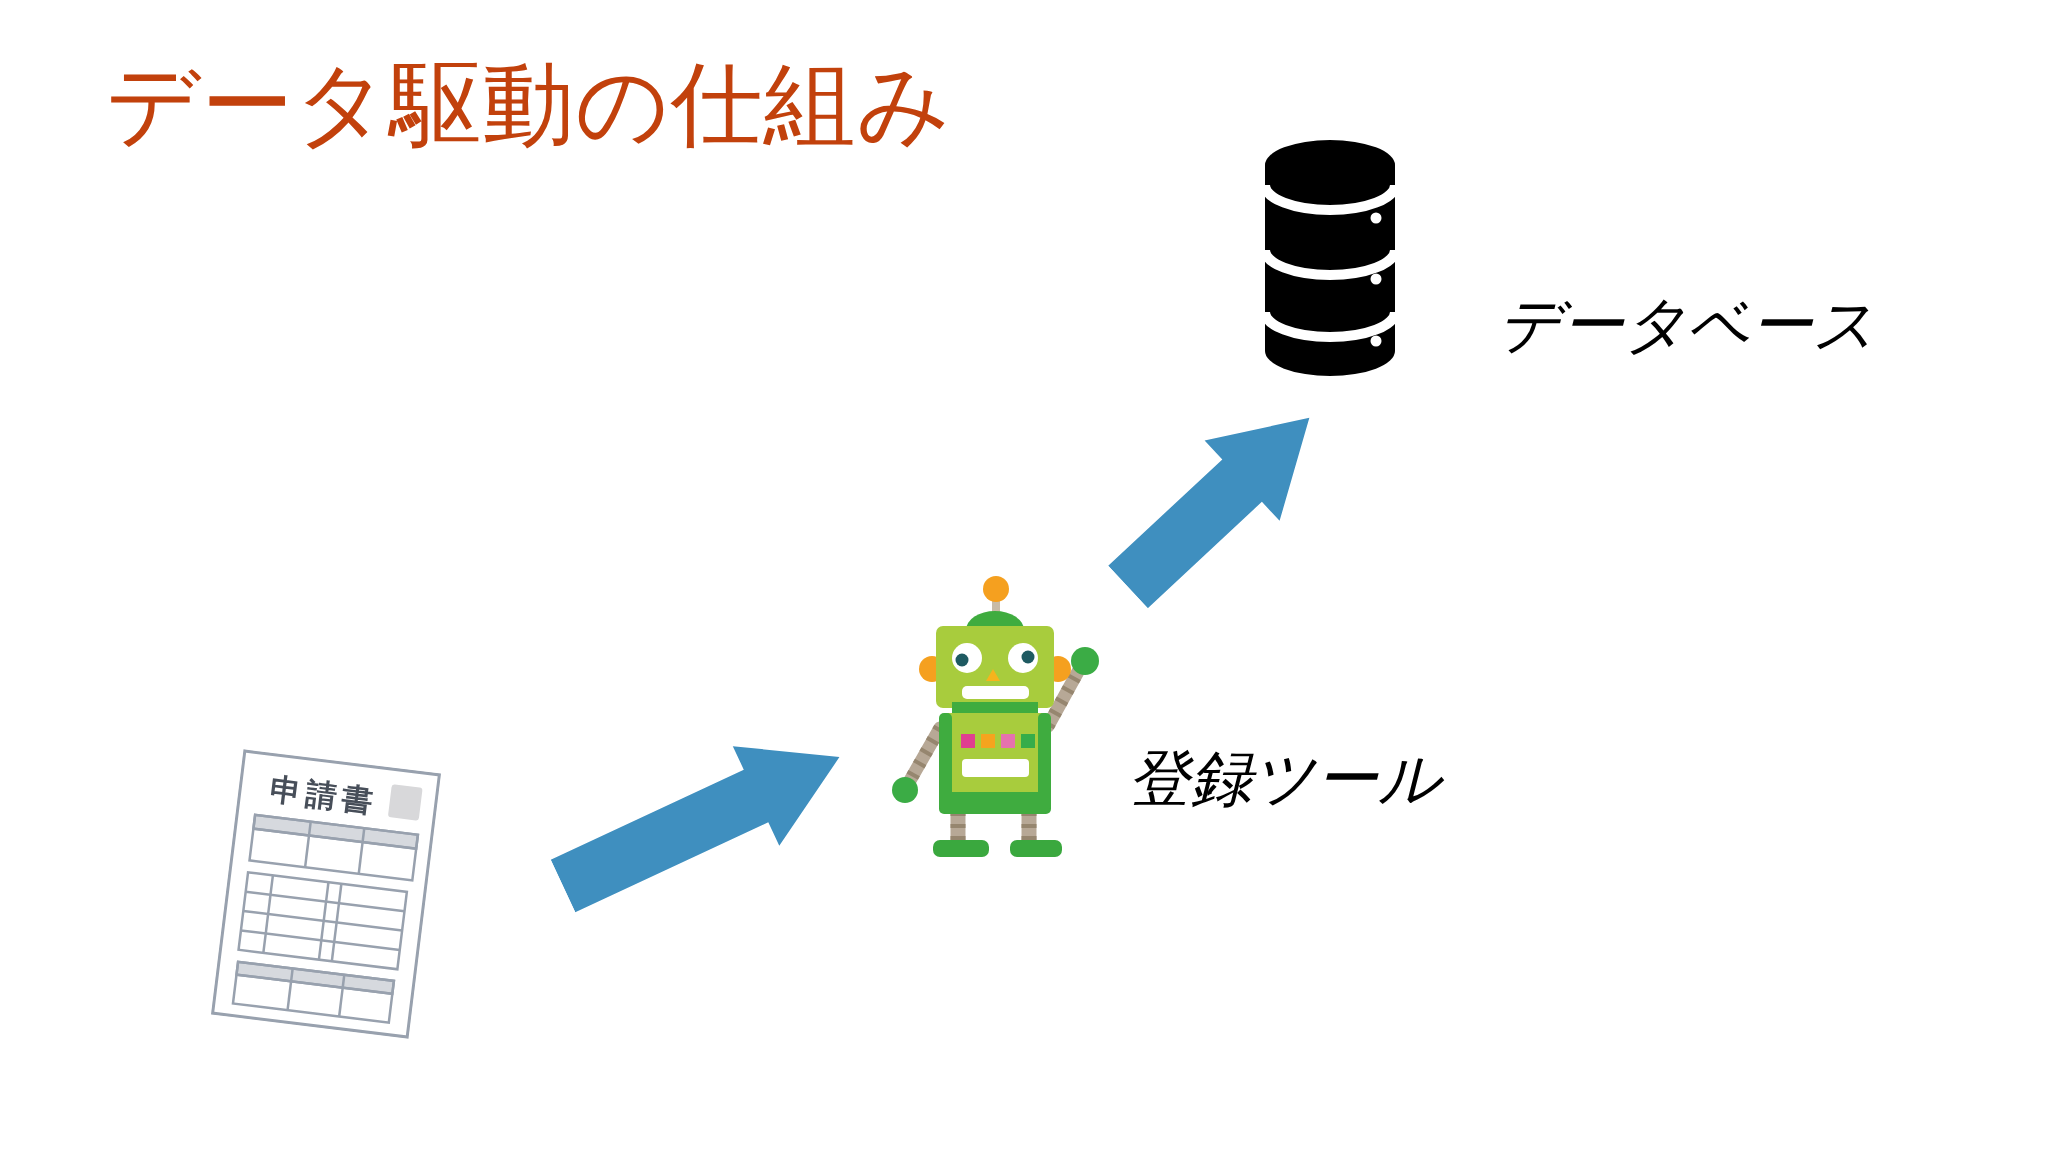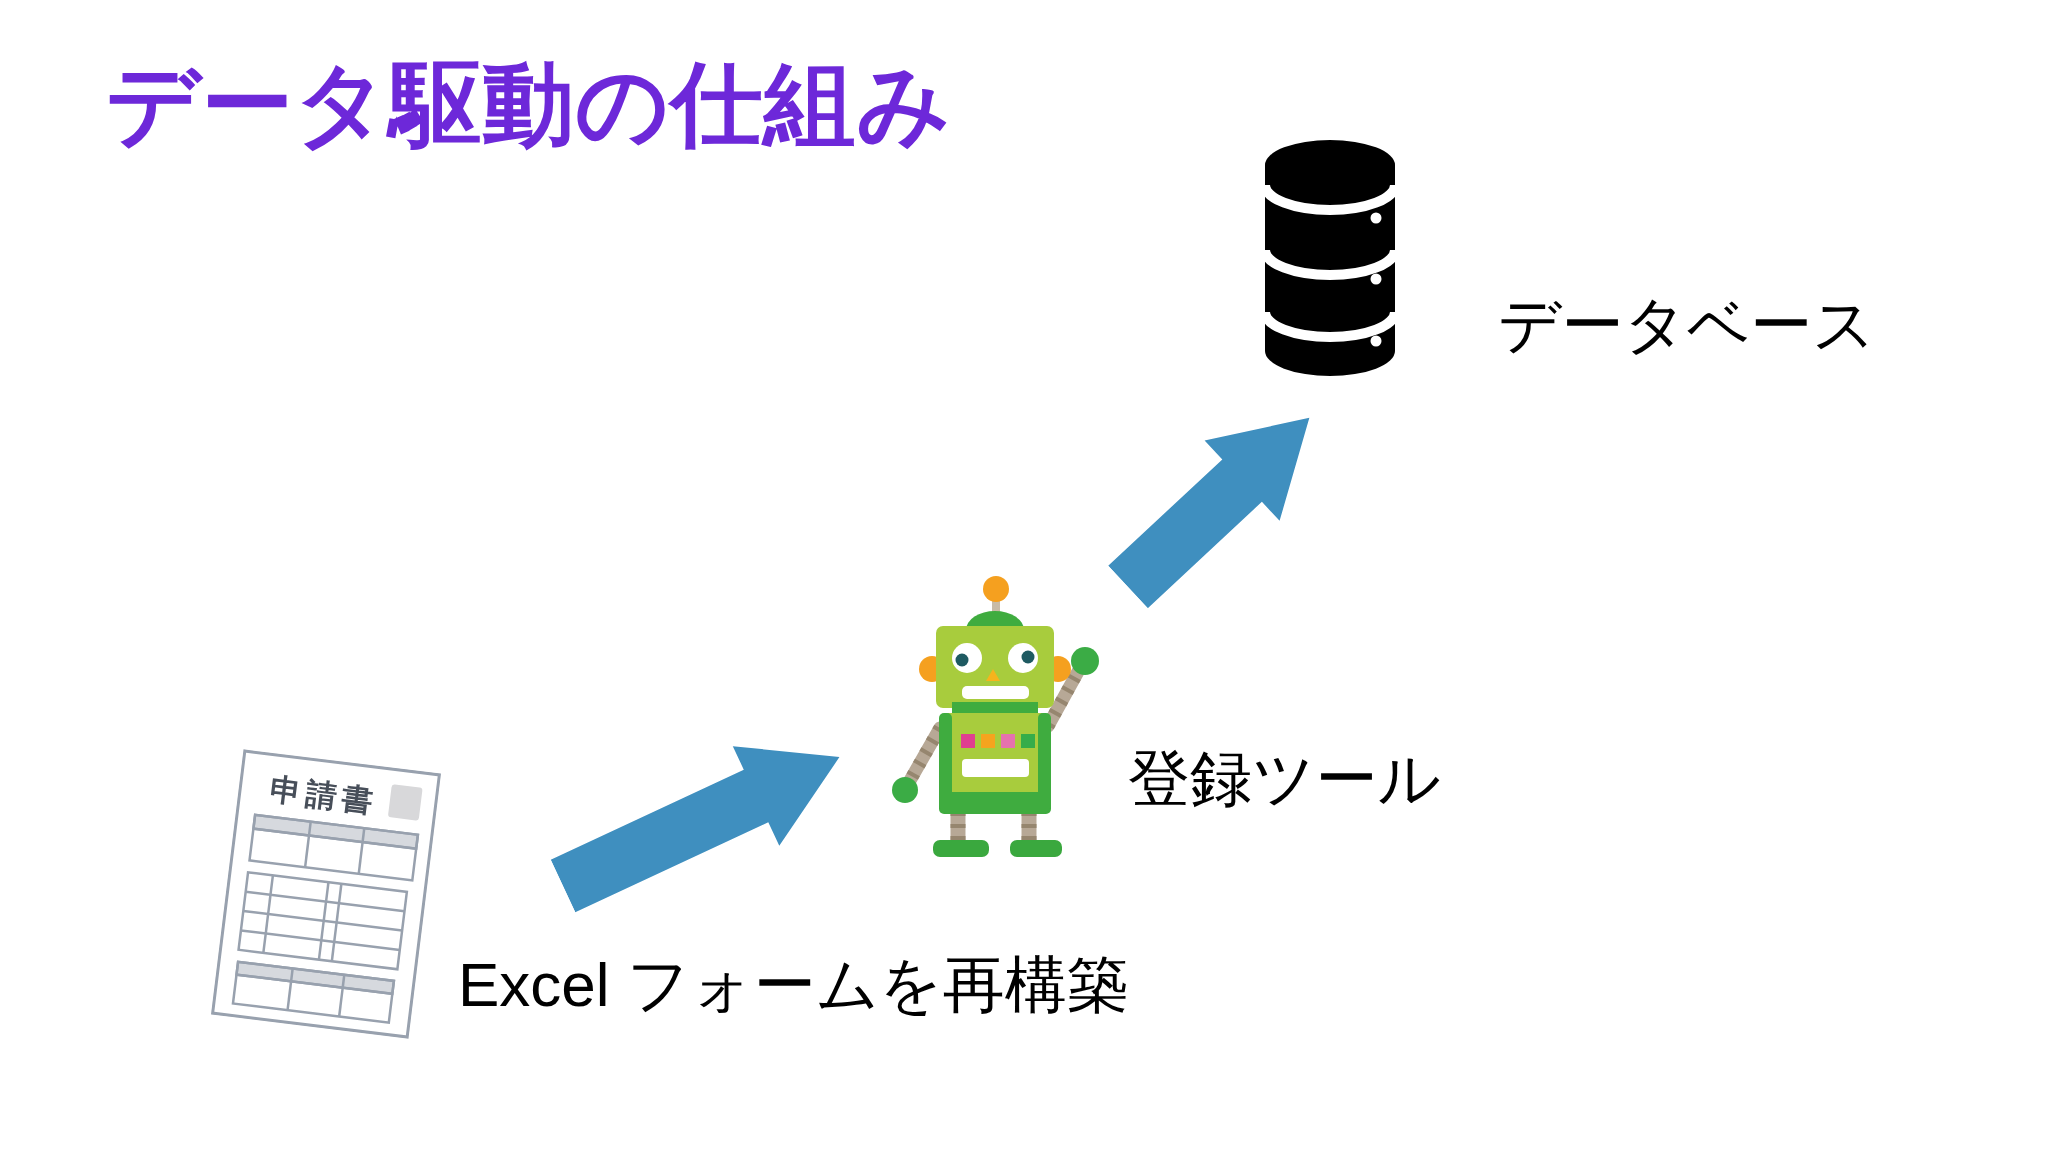--- a/index.html
+++ b/index.html
@@ -2,24 +2,24 @@
 <html><head>
 <meta charset="utf-8">
 <style>
   html,body{margin:0;padding:0;background:#888;}
   .slide{
     position:relative;width:2048px;height:1152px;background:#ffffff;
     overflow:hidden;font-family:"Liberation Sans","DejaVu Sans",sans-serif;
   }
   .title{
     position:absolute;left:106px;top:56px;font-size:92px;line-height:1.05;
-    color:#6d28d9;letter-spacing:1px;white-space:nowrap;font-weight:700;
+    color:#c2410c;letter-spacing:1px;white-space:nowrap;font-weight:400;
   }
   .node-label{
-    position:absolute;font-size:62px;color:#000;white-space:nowrap;line-height:1.0;
+    position:absolute;font-size:62px;color:#000;white-space:nowrap;line-height:1.0;font-style:italic;
   }
   .label-database{left:1498px;top:294px;}
   .label-tool{left:1128px;top:748px;text-align:right;}
   .label-excel{left:458px;top:954px;}
   .db-icon{position:absolute;left:1263px;top:139px;width:134px;height:238px;}
   .arrow{position:absolute;transform-origin:0 58px;}
   .arrow1{left:563px;top:828px;transform:rotate(-25deg);}
   .arrow2{left:1128px;top:529px;transform:rotate(-43deg);}
   .robot{position:absolute;left:870px;top:560px;width:240px;height:310px;}
   .paper{
@@ -138,15 +138,14 @@
       <g stroke="#98A1AE" stroke-width="2.5">
         <rect x="21" y="212" width="157" height="13" fill="#D6D9DE"></rect>
         <rect x="21" y="212" width="157" height="42" fill="none"></rect>
         <line x1="21" y1="225" x2="178" y2="225"></line>
         <line x1="76" y1="212" x2="76" y2="254"></line>
         <line x1="128" y1="212" x2="128" y2="254"></line>
       </g>
     </svg>
   </div>
 
-  <div class="node-label label-excel">Excel フォームを再構築</div>
 
 </div>
 
 </body></html>

